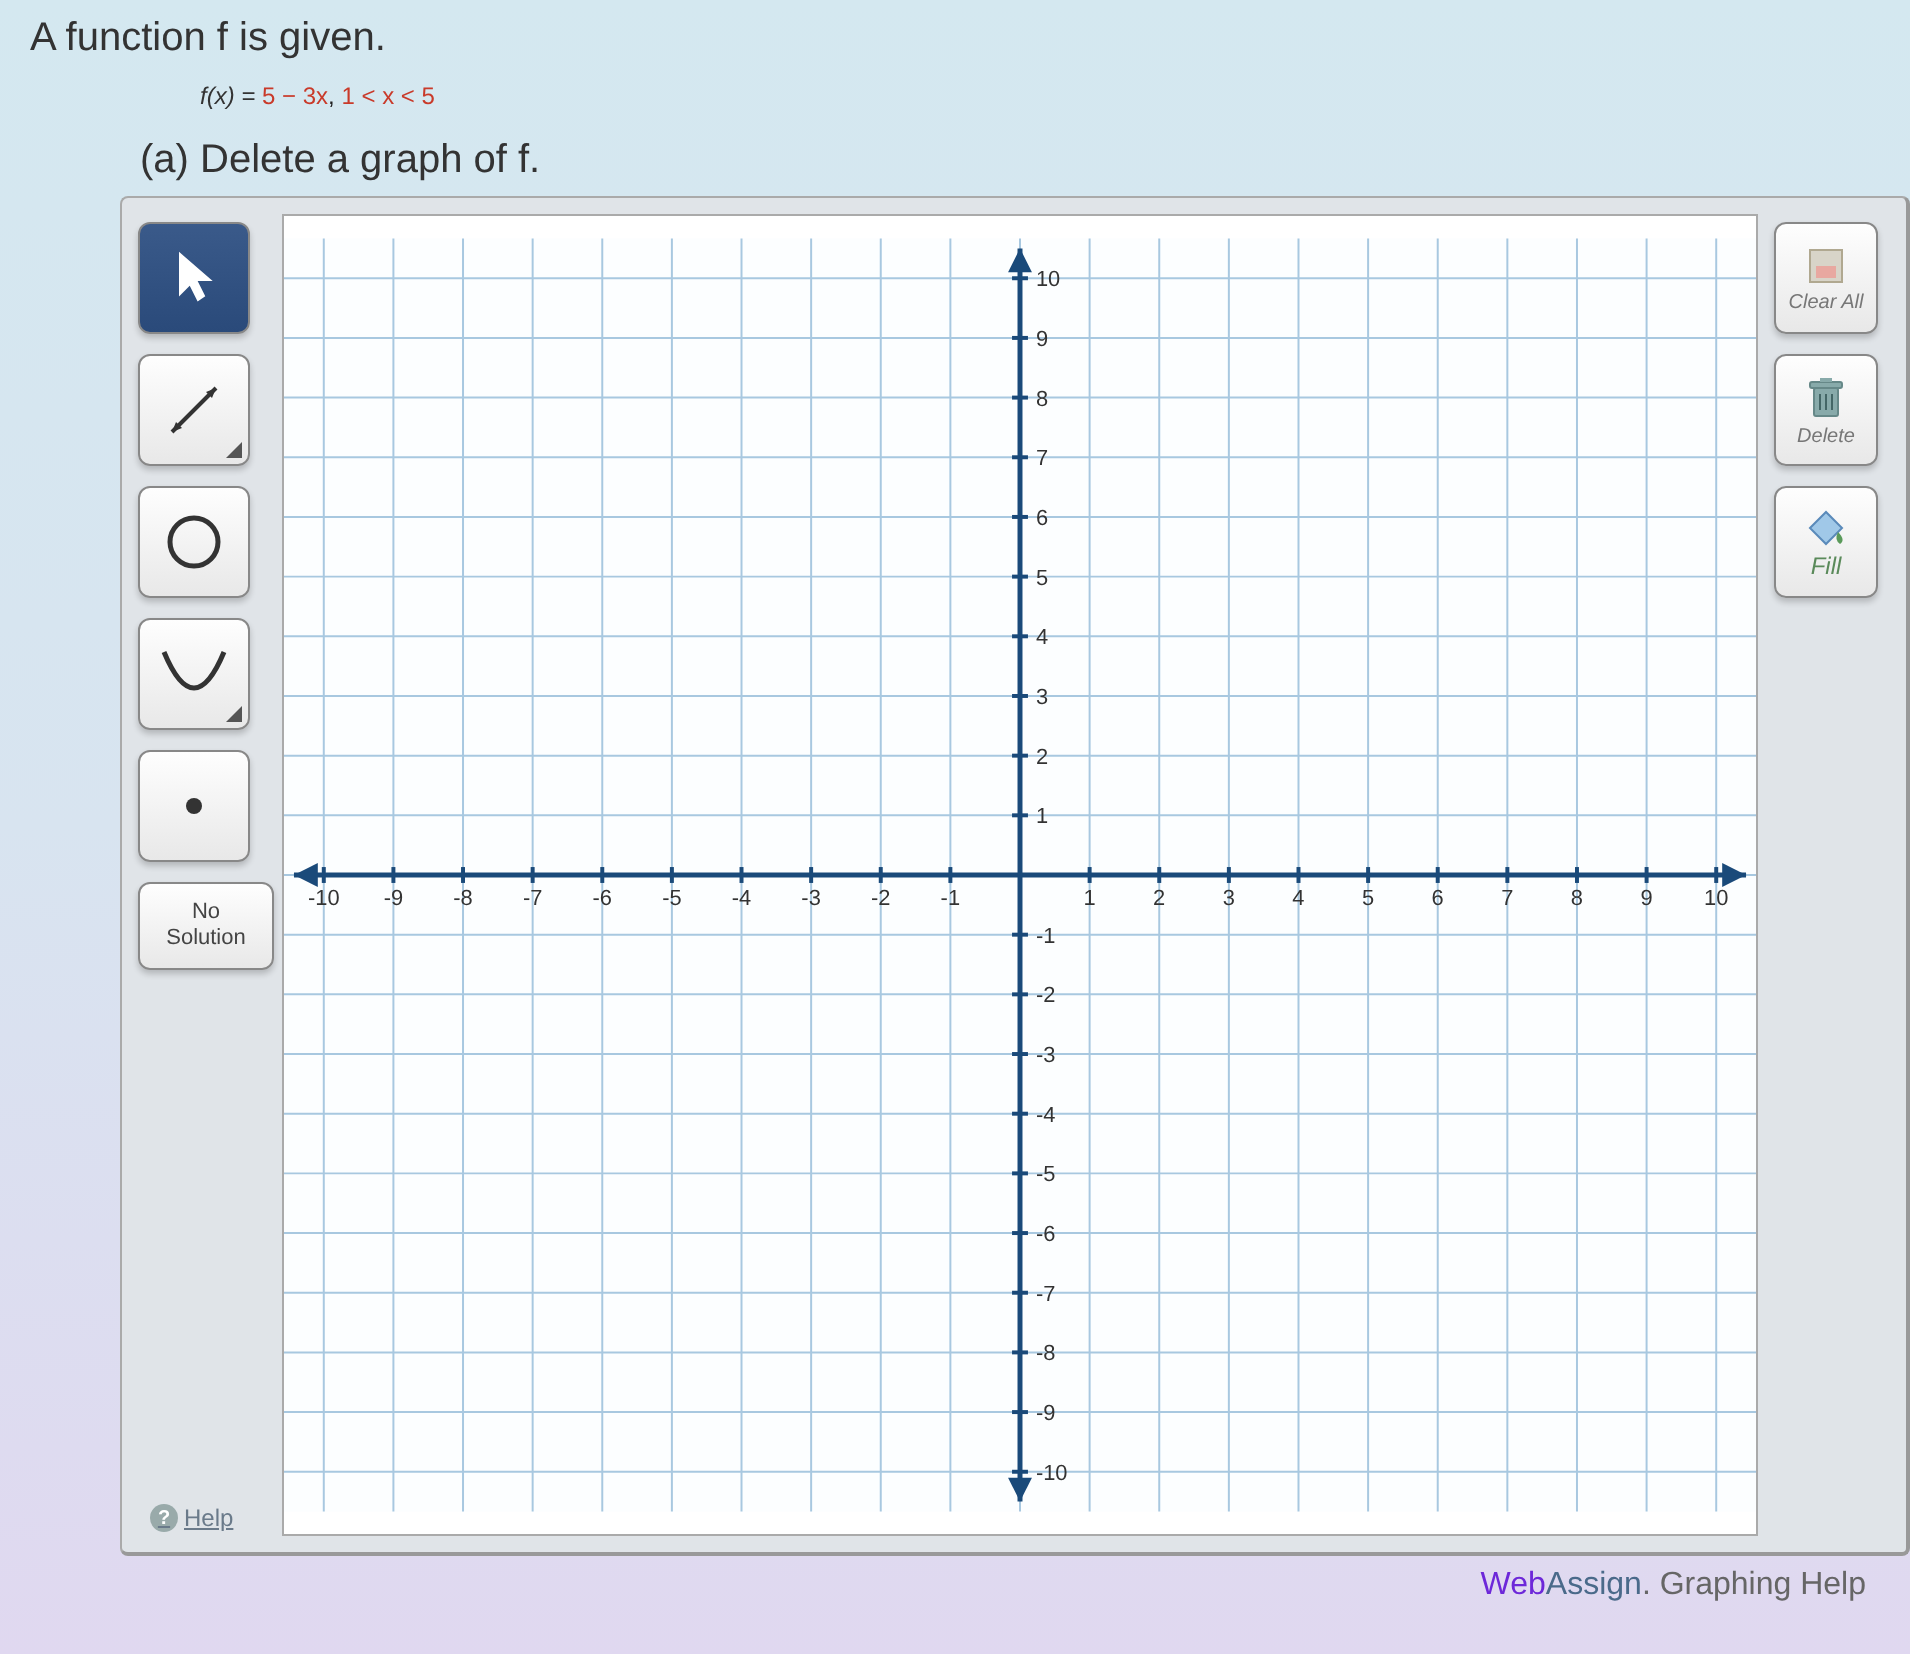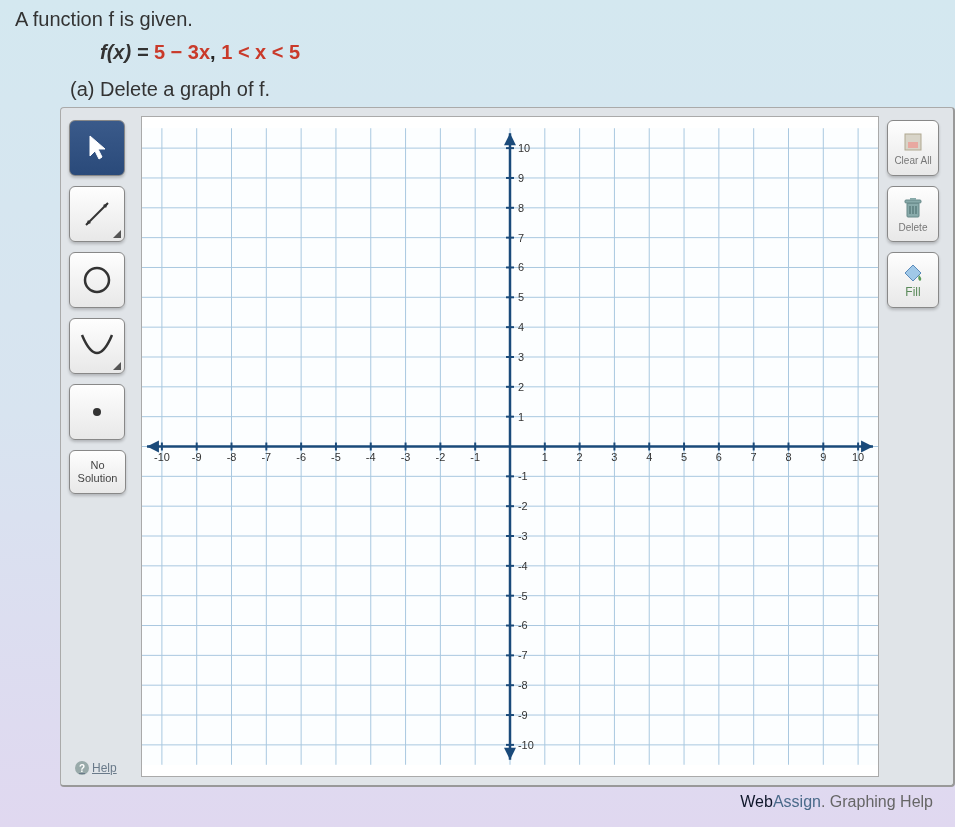--- a/index.html
+++ b/index.html
@@ -11,23 +11,22 @@
       padding: 8px 15px;
       color: #222;
     }
     .question-intro {
       font-size: 20px;
       color: #333;
       margin-bottom: 10px;
     }
     .formula-line {
       margin-left: 85px;
-      font-size: 20px;
+      font-size: 12px;
       margin-bottom: 14px;
-      font-weight: bold;
     }
     .formula-line .fx-label { font-style: italic; color: #333; }
     .formula-line .red { color: #c93a2a; }
     .part-a {
       margin-left: 55px;
       font-size: 20px;
       color: #333;
       margin-bottom: 6px;
     }
     .graphing-tool {
@@ -70,21 +69,21 @@
     .tool-btn .corner-mark {
       position: absolute;
       bottom: 3px;
       right: 3px;
       width: 0; height: 0;
       border-left: 8px solid transparent;
       border-bottom: 8px solid #555;
     }
     .tool-btn svg { display: block; }
     .no-solution {
-      width: 57px;
+      width: 68px;
       height: 44px;
       background: linear-gradient(180deg, #fefefe 0%, #e8e8e8 100%);
       border: 1px solid #888;
       border-radius: 6px;
       box-shadow: 0 2px 3px rgba(0,0,0,0.2);
       display: flex;
       flex-direction: column;
       align-items: center;
       justify-content: center;
       font-size: 11px;
@@ -138,31 +137,32 @@
       border-radius: 6px;
       box-shadow: 0 2px 3px rgba(0,0,0,0.2);
       display: flex;
       flex-direction: column;
       align-items: center;
       justify-content: center;
       font-size: 10px;
       color: #777;
       cursor: pointer;
       gap: 2px;
+      font-style: italic;
     }
     .action-btn svg { display:block; }
     .fill-label { color: #5a8a5a; font-size: 12px; }
     .branding {
       position: absolute;
       bottom: -26px;
       right: 20px;
       font-size: 16px;
       color: #666;
     }
-    .branding .web { color: #0f172a; font-weight: normal; }
+    .branding .web { color: #6d28d9; font-weight: normal; }
     .branding .assign { color: #4a6a8a; font-weight: normal; }
     .tick-text { font-size: 11px; fill: #333; }
   </style>
 </head>
 <body>
 
 <div class="question-intro">
   <span>A function f is given.</span>
 </div>
 

